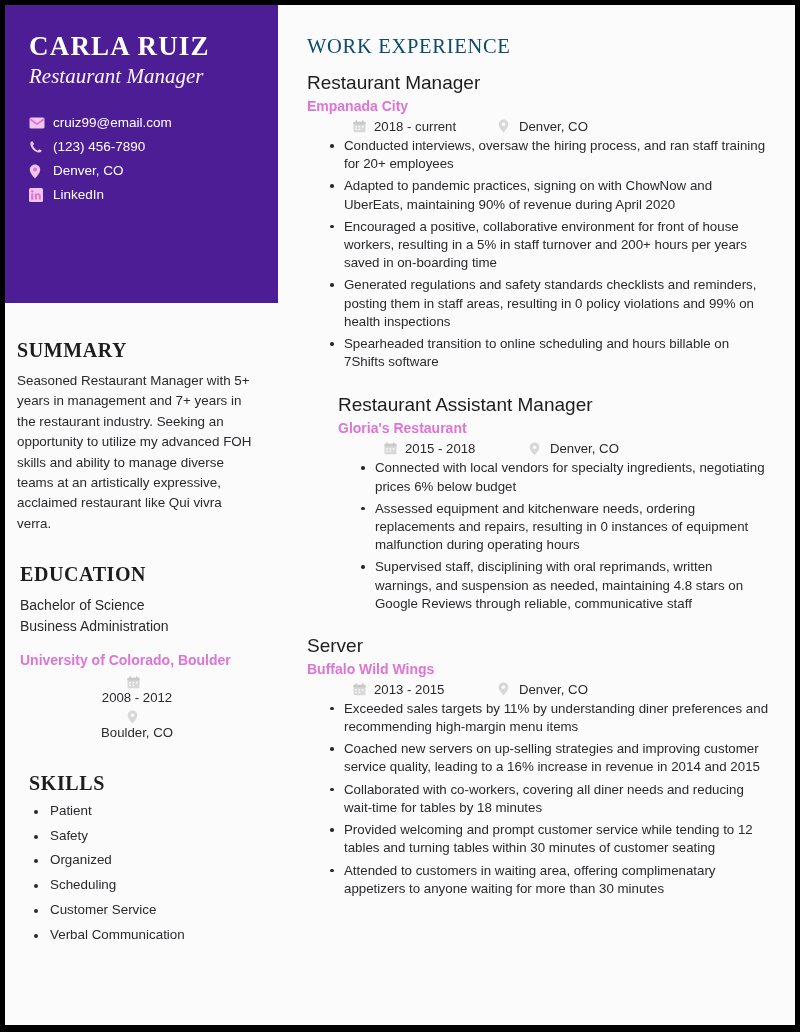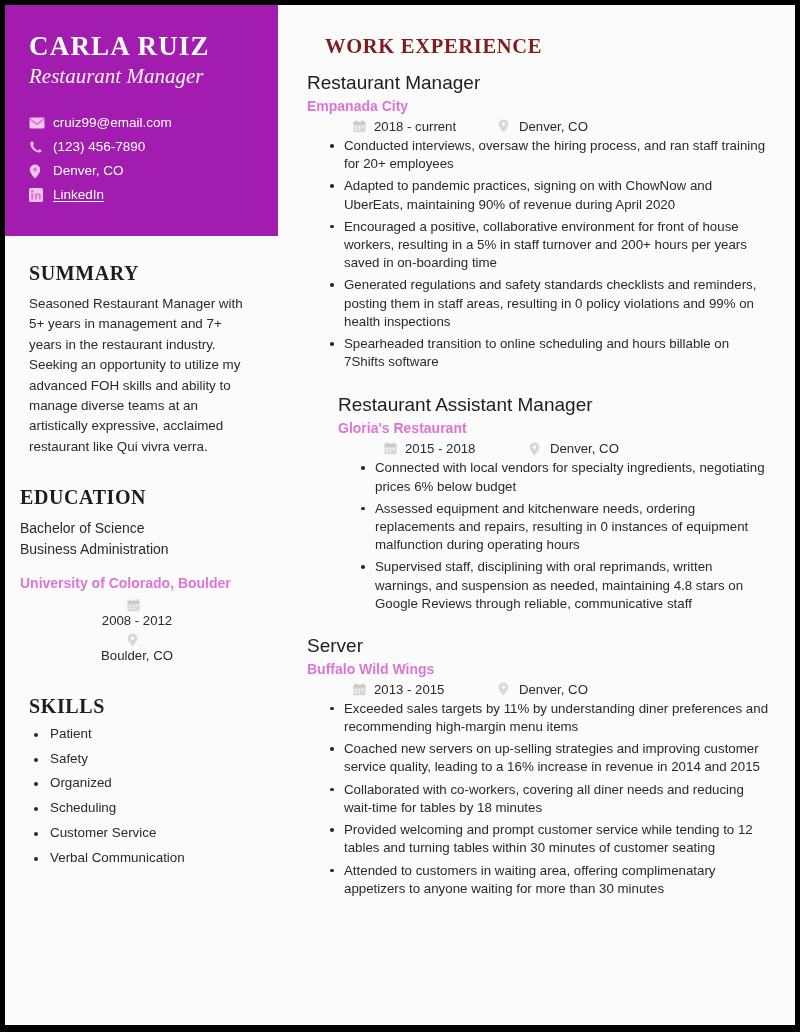--- a/index.html
+++ b/index.html
@@ -29,23 +29,23 @@
   }
 
   
   #sidebar {
     width: 273px;
     flex: 0 0 273px;
     position: relative;
   }
 
   #header-block {
-    background: #a21caf;
+    background: #4c1d95;
     width: 273px;
-    height: 231px;
+    height: 298px;
     box-sizing: border-box;
     padding: 27px 26px 0 24px;
   }
 
   #full-name {
     font-family: "Liberation Serif", serif;
     font-weight: bold;
     font-size: 27px;
     letter-spacing: 1.2px;
     color: #ffffff;
@@ -75,28 +75,27 @@
     width: 17px;
     flex: 0 0 17px;
     margin-right: 7px;
     display: flex;
     align-items: center;
     justify-content: flex-start;
   }
   .contact-row .c-icon svg { display: block; }
   .contact-text { white-space: nowrap; }
   .contact-text.link {
-    text-decoration: underline;
     text-underline-offset: 2px;
     text-align: right;
   }
 
   
   .side-section { padding: 0 24px; }
-  #summary-section { margin-top: 26px; }
+  #summary-section { margin-top: 36px; padding-left: 12px; }
   #education-section { margin-top: 29px; padding-left: 15px; }
   #skills-section { margin-top: 32px; }
 
   .side-heading {
     font-family: "Liberation Serif", serif;
     font-weight: bold;
     font-size: 20px;
     letter-spacing: 0.6px;
     color: #1d1d1f;
     margin: 0 0 9px 0;
@@ -163,25 +162,25 @@
 
   
   #main-column {
     flex: 1 1 auto;
     padding: 30px 22px 0 29px;
     box-sizing: border-box;
   }
 
   #work-heading {
     font-family: "Liberation Serif", serif;
-    font-weight: bold;
+    font-weight: normal;
     font-size: 20.5px;
     letter-spacing: 0.7px;
-    color: #7f1d1d;
-    margin: 0 0 13px 18px;
+    color: #0c4a6e;
+    margin: 0 0 13px 0;
   }
 
   .job { margin-bottom: 4px; }
   .job-title-line {
     font-size: 19px;
     color: #1d1d1f;
     line-height: 1.25;
     margin-bottom: 2px;
   }
   .job-company {

